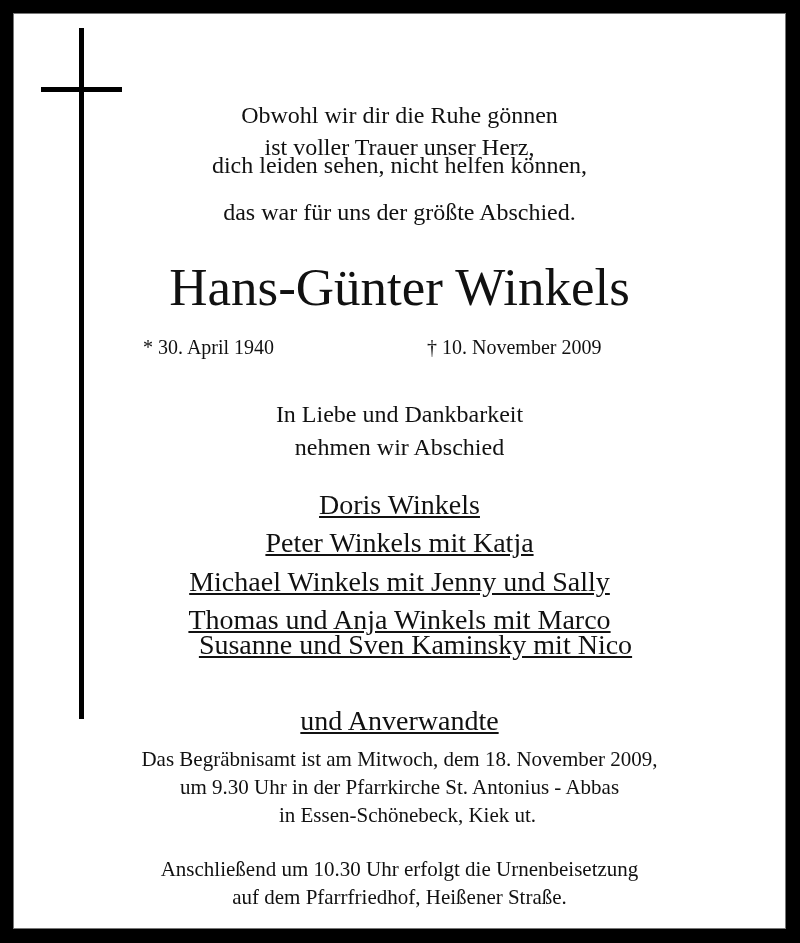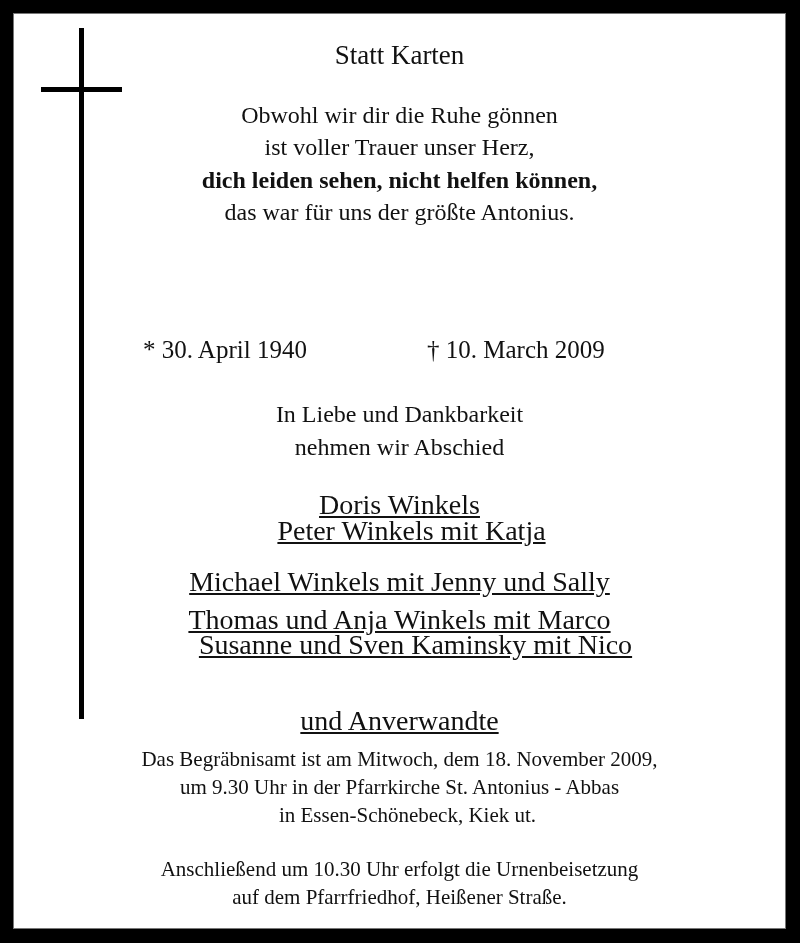--- a/index.html
+++ b/index.html
@@ -50,57 +50,57 @@
     }
     .header { font-size: 27px; }
     .poem { font-size: 24px; }
     .name { font-size: 53px; }
     .farewell { font-size: 24px; }
     .family { font-size: 28px; text-decoration: underline; }
     .service { font-size: 21px; }
     .date-item {
       position: absolute;
       white-space: nowrap;
-      font-size: 25px;
+      font-size: 20px;
       line-height: 1;
     }
   </style>
 </head>
 <body>
 
 <div class="card">
 
   <div>
     <div class="cross-v"></div>
     <div class="cross-h"></div>
   </div>
 
-  <div class="line header" style="top:29px;">Statt Karten</div>
 
   <div>
     <div class="line poem" style="top:90px;">Obwohl wir dir die Ruhe gönnen</div>
     <div class="line poem" style="top:122px;">ist voller Trauer unser Herz,</div>
-    <div class="line poem" style="top:155px;font-weight:bold;">dich leiden sehen, nicht helfen können,</div>
-    <div class="line poem" style="top:187px;">das war für uns der größte Antonius.</div>
+    <div class="line poem" style="top:140px;">dich leiden sehen, nicht helfen können,</div>
+    <div class="line poem" style="top:187px;">das war für uns der größte Abschied.</div>
   </div>
 
+  <div class="line name" style="top:248px;">Hans-Günter Winkels</div>
 
   <div>
     <div class="date-item" style="left:130px; top:324px;">* 30. April 1940</div>
-    <div class="date-item" style="left:414px; top:324px;">† 10. March 2009</div>
+    <div class="date-item" style="left:414px; top:324px;">† 10. November 2009</div>
   </div>
 
   <div>
     <div class="line farewell" style="top:389px;">In Liebe und Dankbarkeit</div>
     <div class="line farewell" style="top:422px;">nehmen wir Abschied</div>
   </div>
 
   <div>
     <div class="line family" style="top:478px;">Doris Winkels</div>
-    <div class="line family" style="top:504px;margin-left:12px;">Peter Winkels mit Katja</div>
+    <div class="line family" style="top:516px;">Peter Winkels mit Katja</div>
     <div class="line family" style="top:555px;">Michael Winkels mit Jenny und Sally</div>
     <div class="line family" style="top:593px;">Thomas und Anja Winkels mit Marco</div>
     <div class="line family" style="top:618px;margin-left:16px;">Susanne und Sven Kaminsky mit Nico</div>
     <div class="line family" style="top:694px;">und Anverwandte</div>
   </div>
 
   <div>
     <div class="line service" style="top:736px;">Das Begräbnisamt ist am Mitwoch, dem 18. November 2009,</div>
     <div class="line service" style="top:764px;">um 9.30 Uhr in der Pfarrkirche St. Antonius - Abbas</div>
     <div class="line service" style="top:792px;padding-left:8px;">in Essen-Schönebeck, Kiek ut.</div>

